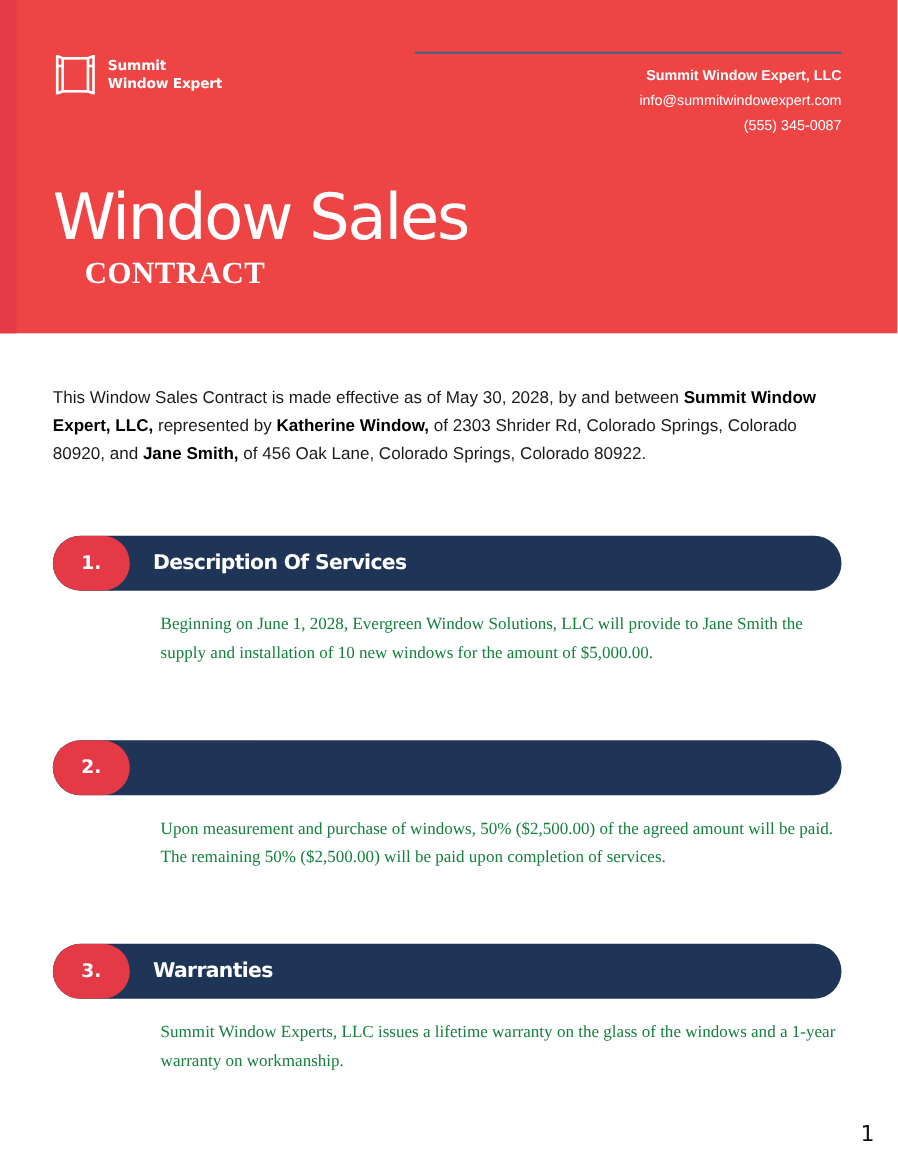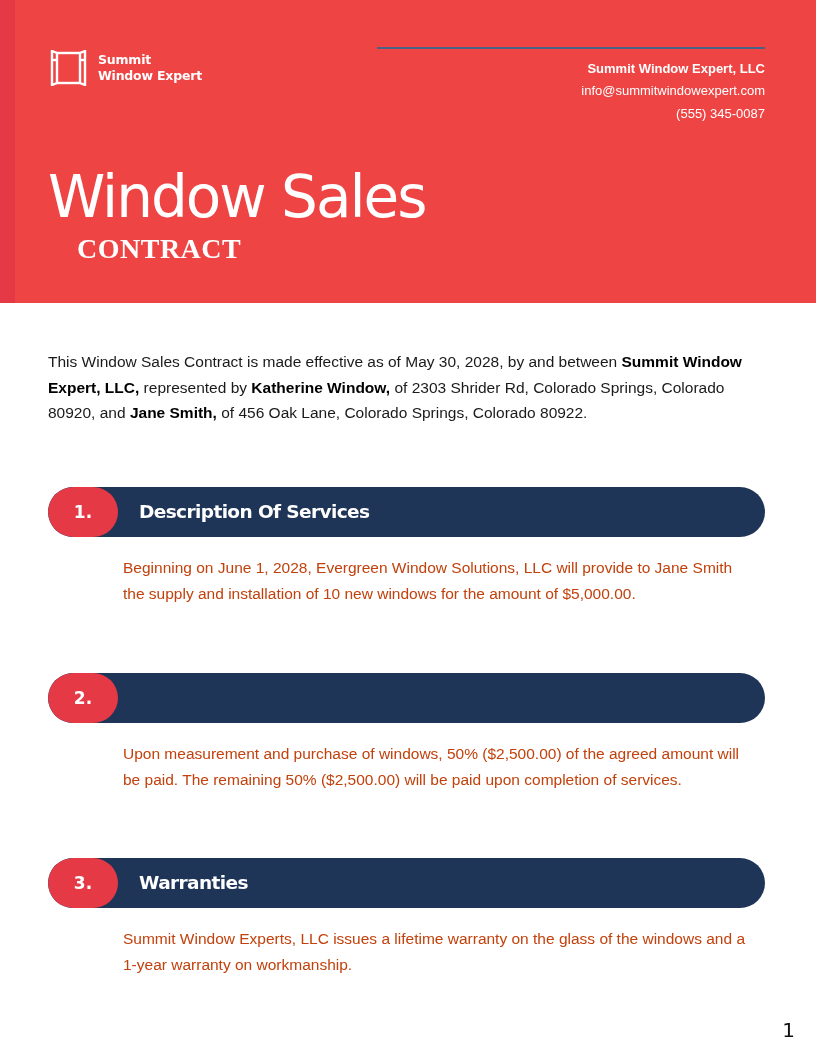--- a/index.html
+++ b/index.html
@@ -54,22 +54,22 @@
     .section-num {
       position: absolute; left: 0; top: 0; width: 70px; height: 50px; border-radius: 25px;
       background: #e63946; color: #fff; font-family: "DejaVu Sans", sans-serif; font-weight: bold;
       font-size: 17px; line-height: 50px; text-align: center; padding-left: 0px;
     }
     .section-title {
       position: absolute; left: 91px; top: 0; height: 64px; line-height: 50px; color: #fff;
       font-family: "DejaVu Sans", sans-serif; font-weight: bold; font-size: 18.5px; letter-spacing: -0.6px;
     }
     .section-body {
-      position: absolute; left: 123px; width: 625px;
-      font-family: Liberation Sans, sans-serif; font-size: 15.5px; line-height: 25.6px; color: #c2410c;
+      position: absolute; left: 146px; width: 625px;
+      font-family: Liberation Serif, serif; font-size: 15.5px; line-height: 25.6px; color: #15803d;
     }
     .page-number {
       position: absolute; right: 21px; top: 1018px; font-family: "DejaVu Sans", sans-serif; font-size: 20px; color: #111;
     }
   </style>
 </head>
 <body>
 
 <div class="header">
   <div class="accent-bar"></div>

